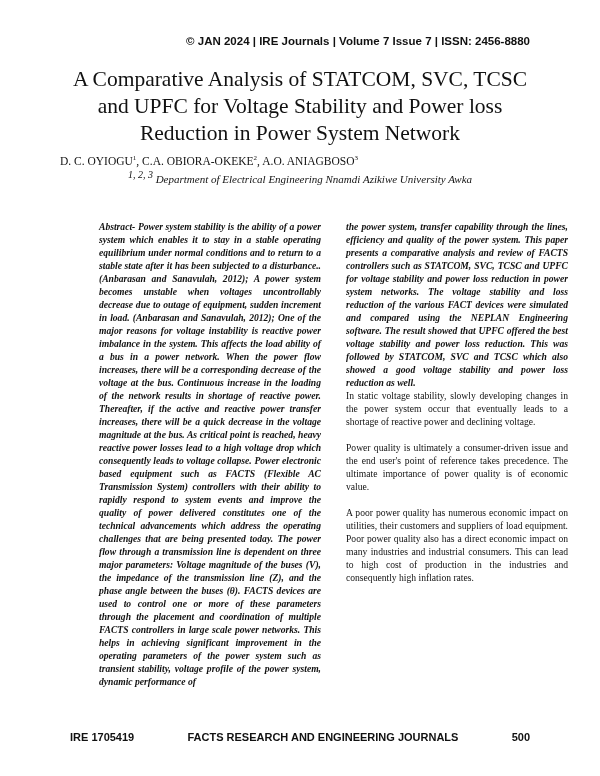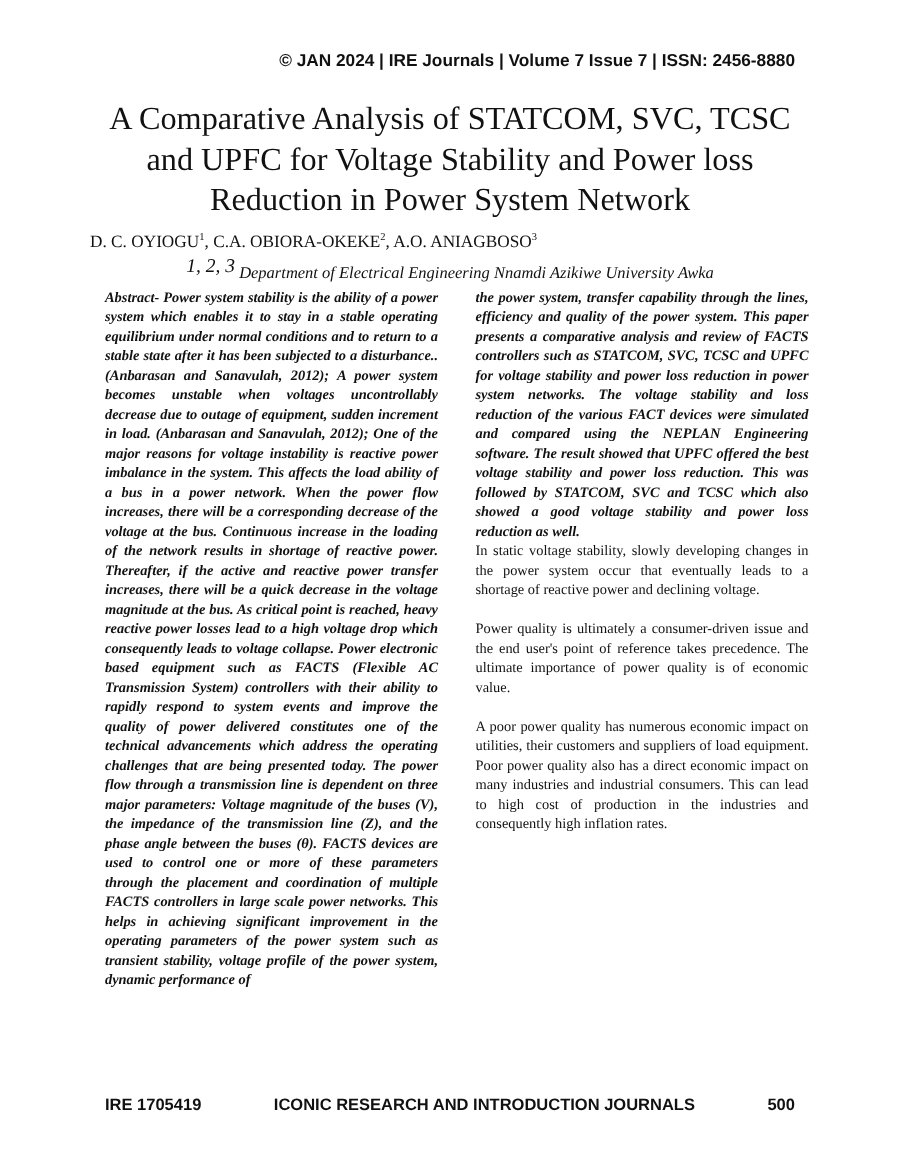--- a/index.html
+++ b/index.html
@@ -17,25 +17,26 @@
     }
     .authors {
       position: absolute; top: 154px; left: 60px; width: 480px;
       font-family: Liberation Serif, serif; font-size: 11.5px; text-align: left; color: #111;
     }
     .authors sup { font-size: 7px; }
     .affil {
       position: absolute; top: 169px; left: 60px; width: 480px;
       font-family: "Liberation Serif", serif; font-style: italic; font-size: 11px; text-align: center; color: #111;
     }
-    .affil sup { font-size: 13px; font-style: italic; }
+    .affil sup { font-size: 10px; font-style: italic; }
     .col {
-      position: absolute; top: 192px; width: 222px;
+      position: absolute; top: 220px; width: 222px;
       font-family: "Liberation Serif", serif; font-size: 9.6px; line-height: 13px; color: #111;
       text-align: justify;
+      margin-left: 29px;
     }
     .col-left { left: 70px; }
     .col-right { left: 317px; }
     .abstract { font-weight: bold; font-style: italic; margin: 0; }
     .section-heading {
       font-family: "Liberation Serif", serif; font-size: 9.6px; text-align: center;
       margin: 20px 0 19px 0; letter-spacing: 0.2px;
     }
     .section-heading .num { margin-right: 34px; }
     .para { margin: 0 0 13px 0; font-weight: normal; font-style: normal; }
@@ -73,17 +74,17 @@
     <p class="abstract">the power system, transfer capability through the lines, efficiency and quality of the power system. This paper presents a comparative analysis and review of FACTS controllers such as STATCOM, SVC, TCSC and UPFC for voltage stability and power loss reduction in power system networks. The voltage stability and loss reduction of the various FACT devices were simulated and compared using the NEPLAN Engineering software. The result showed that UPFC offered the best voltage stability and power loss reduction. This was followed by STATCOM, SVC and TCSC which also showed a good voltage stability and power loss reduction as well.</p>
 
 
     <p class="para">In static voltage stability, slowly developing changes in the power system occur that eventually leads to a shortage of reactive power and declining voltage.</p>
     <p class="para">Power quality is ultimately a consumer-driven issue and the end user's point of reference takes precedence. The ultimate importance of power quality is of economic value.</p>
     <p class="para">A poor power quality has numerous economic impact on utilities, their customers and suppliers of load equipment. Poor power quality also has a direct economic impact on many industries and industrial consumers. This can lead to high cost of production in the industries and consequently high inflation rates.</p>
   </div>
 
   <div class="footer">
     <span>IRE 1705419</span>
-    <span>ICONIC RESEARCH AND INTRODUCTION JOURNALS</span>
+    <span>FACTS RESEARCH AND ENGINEERING JOURNALS</span>
     <span>500</span>
   </div>
 
 </div>
 
 </body></html>

